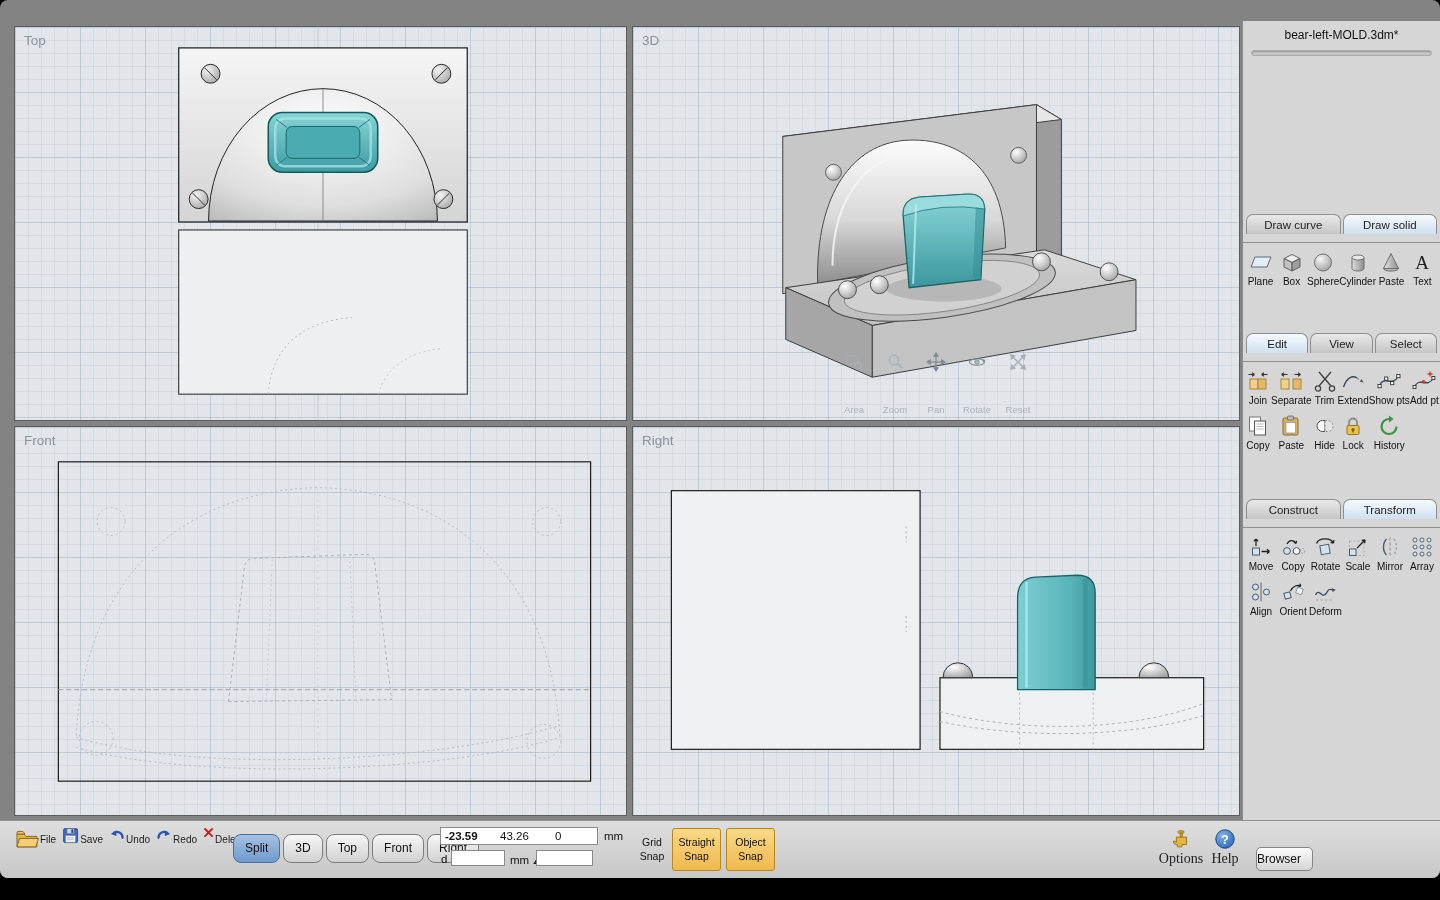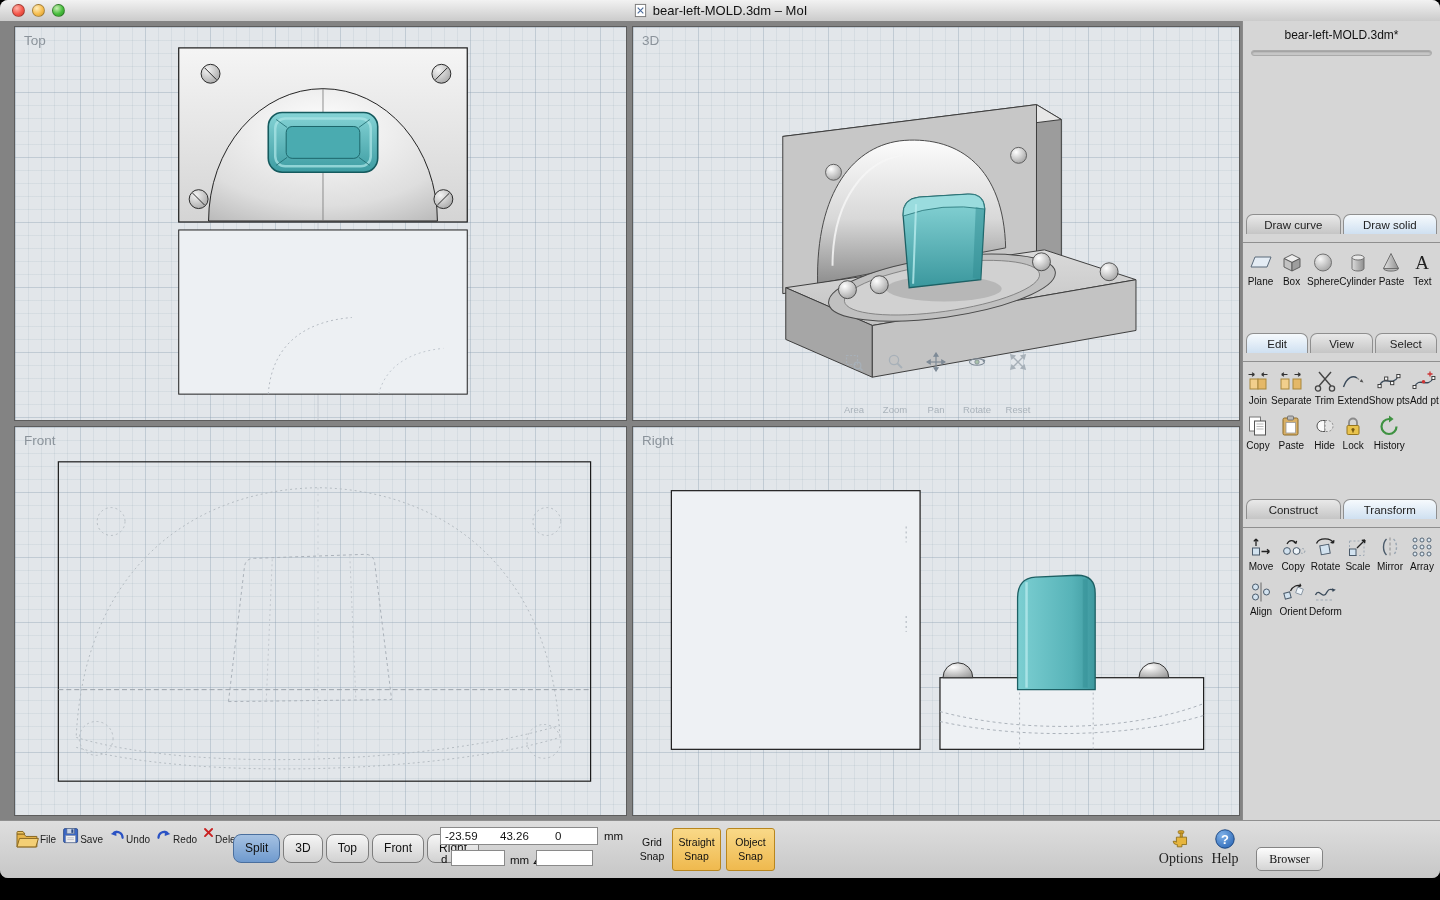--- a/index.html
+++ b/index.html
@@ -92,21 +92,21 @@
     height:29px;line-height:27px;padding:0 11px;font-size:12px;color:#111;
     background:linear-gradient(#f6f6f6,#d1d1d1);
     border:1px solid #7d7d7d;border-radius:8px;box-sizing:border-box;
   }
   .vbtn.active{background:linear-gradient(#a5c1e2,#6f9ace);border-color:#4a6f9e;}
   .coordbox{
     position:absolute;left:440px;top:6px;width:158px;height:18px;
     background:#fff;border:1px solid #8a8a8a;box-sizing:border-box;
     display:flex;align-items:center;font-size:11.5px;color:#111;
   }
-  .coordbox .cx{width:55px;padding-left:4px;}
+  .coordbox .cx{width:55px;padding-left:4px;font-weight:bold;}
   .coordbox .cy{width:55px;}
   .coordbox .cz{width:36px;}
   .mmlabel{position:absolute;left:604px;top:9px;font-size:11.5px;color:#111;}
   .dlabel{position:absolute;left:441px;top:32px;font-size:11.5px;color:#111;}
   .dinput{position:absolute;left:451px;top:29px;width:54px;height:16px;background:#fff;border:1px solid #8a8a8a;box-sizing:border-box;font-size:11px;padding:0 3px;}
   .anglabel{position:absolute;left:510px;top:32px;font-size:11.5px;color:#111;}
   .ainput{position:absolute;left:536px;top:29px;width:57px;height:16px;background:#fff;border:1px solid #8a8a8a;box-sizing:border-box;font-size:11px;padding:0 3px;}
   .gridsnap{position:absolute;left:633px;top:15px;width:38px;font-size:10.5px;line-height:1.3;text-align:center;color:#111;}
   .snapbtn{
     position:absolute;top:7px;width:49px;height:43px;box-sizing:border-box;
@@ -114,46 +114,30 @@
     font-size:10.5px;line-height:1.3;color:#111;display:flex;align-items:center;justify-content:center;text-align:center;
   }
   #snap-straight{left:672px;}
   #snap-object{left:726px;}
   .rtools{position:absolute;left:1160px;top:6px;display:flex;gap:2px;}
   .rtool{width:42px;display:flex;flex-direction:column;align-items:center;}
   .rtool .ic{width:24px;height:24px;}
   .rtool .ic svg{display:block;}
   .rtool .lb{font-size:14px;color:#222;font-family:Liberation Serif, serif;}
   .browserbtn{
-    position:absolute;left:1256px;top:26px;width:67px;height:24px;box-sizing:border-box;
+    position:absolute;left:1256px;top:26px;width:57px;height:24px;box-sizing:border-box;
     background:linear-gradient(#fdfdfd,#d4d4d4);border:1px solid #848484;border-radius:5px;
-    font-size:12px;color:#111;text-align:center;line-height:22px;font-family:Liberation Serif, serif;
+    font-size:12px;color:#111;text-align:left;line-height:22px;
   }
 </style>
 </head>
 <body>
 
 <div class="window">
 
-  <div class="titlebar">
-    <div class="lights">
-      <span class="light red"></span>
-      <span class="light yellow"></span>
-      <span class="light green"></span>
-    </div>
-    <div class="title">
-      <span class="ticon">
-        <svg viewBox="0 0 16 16" width="15" height="15">
-            <rect x="2.5" y="1.5" width="11" height="13" fill="#fff" stroke="#777"></rect>
-            <path d="M5,5 L11,11 M11,5 L5,11" stroke="#4a6a9a" stroke-width="1.2"></path>
-          </svg>
-      </span>
-      <span>bear-left-MOLD.3dm – MoI</span>
-    </div>
-  </div>
 
   <div class="main">
 
     <div class="viewport" id="vp-top">
       <svg class="vpcanvas" viewBox="0 0 613 395">
         <defs>
           <linearGradient id="tg-plate" x1="0" y1="0" x2="0" y2="1">
               <stop offset="0" stop-color="#f5f5f5"></stop>
               <stop offset="1" stop-color="#d4d4d4"></stop>
             </linearGradient>

